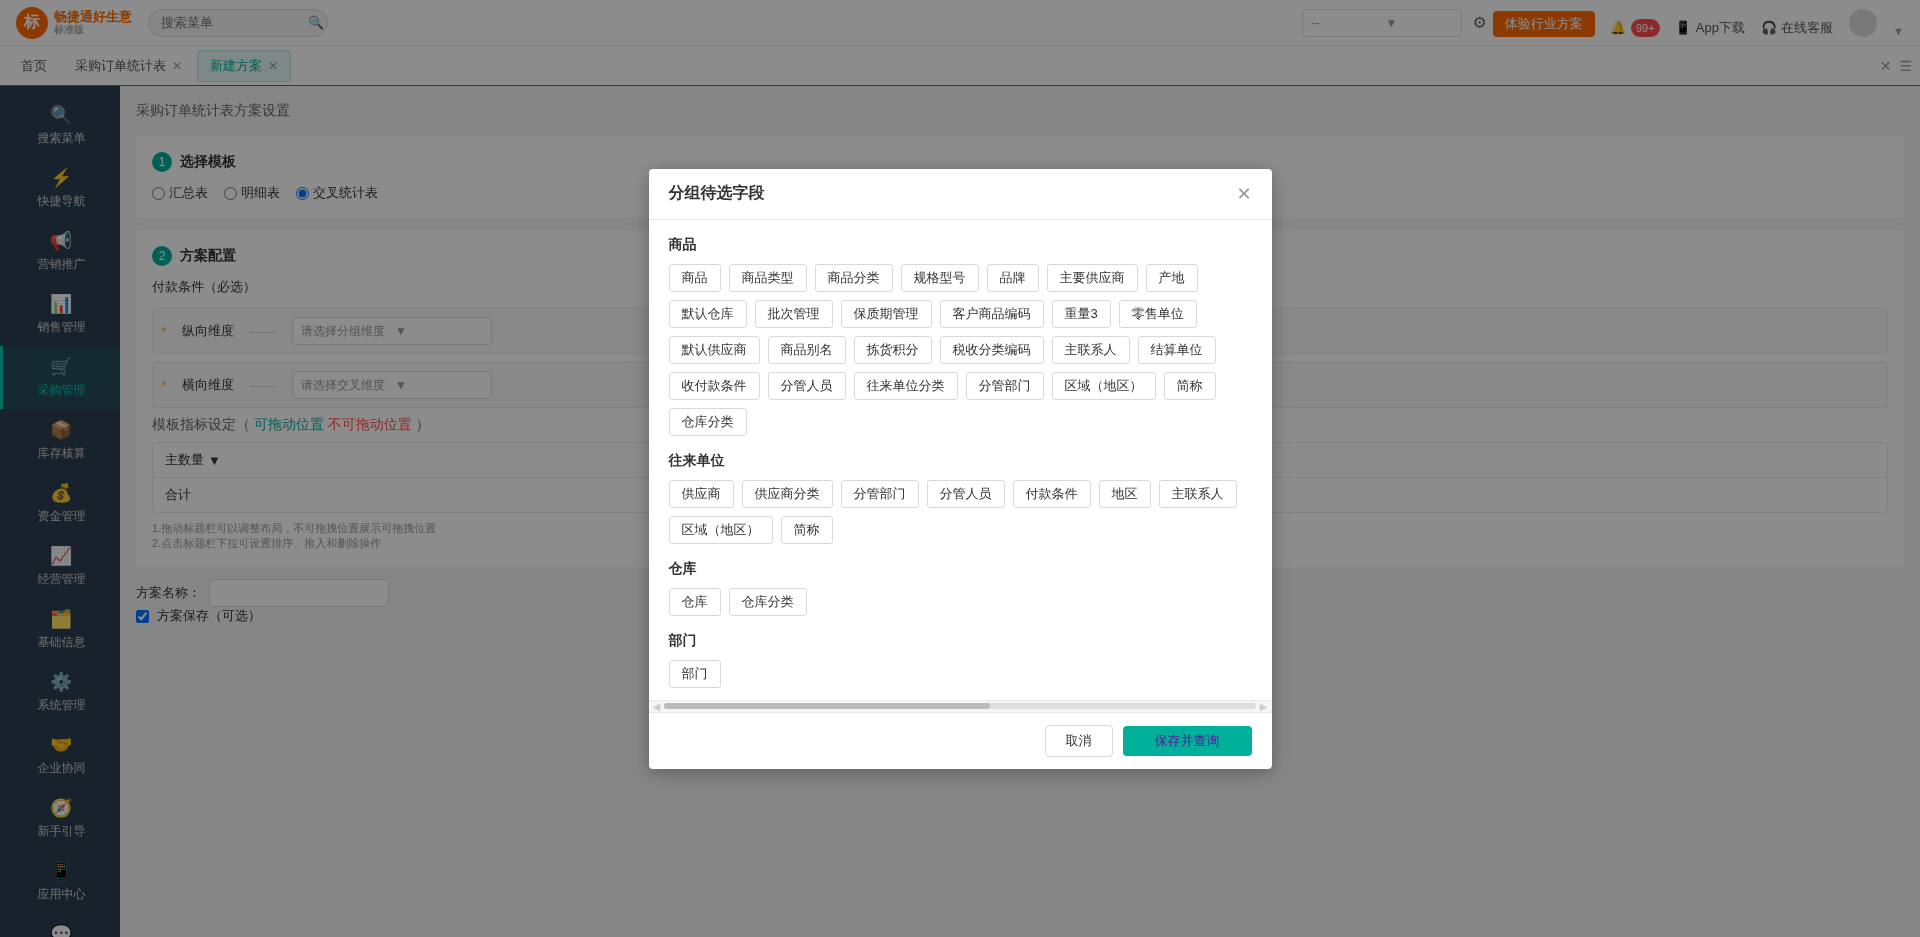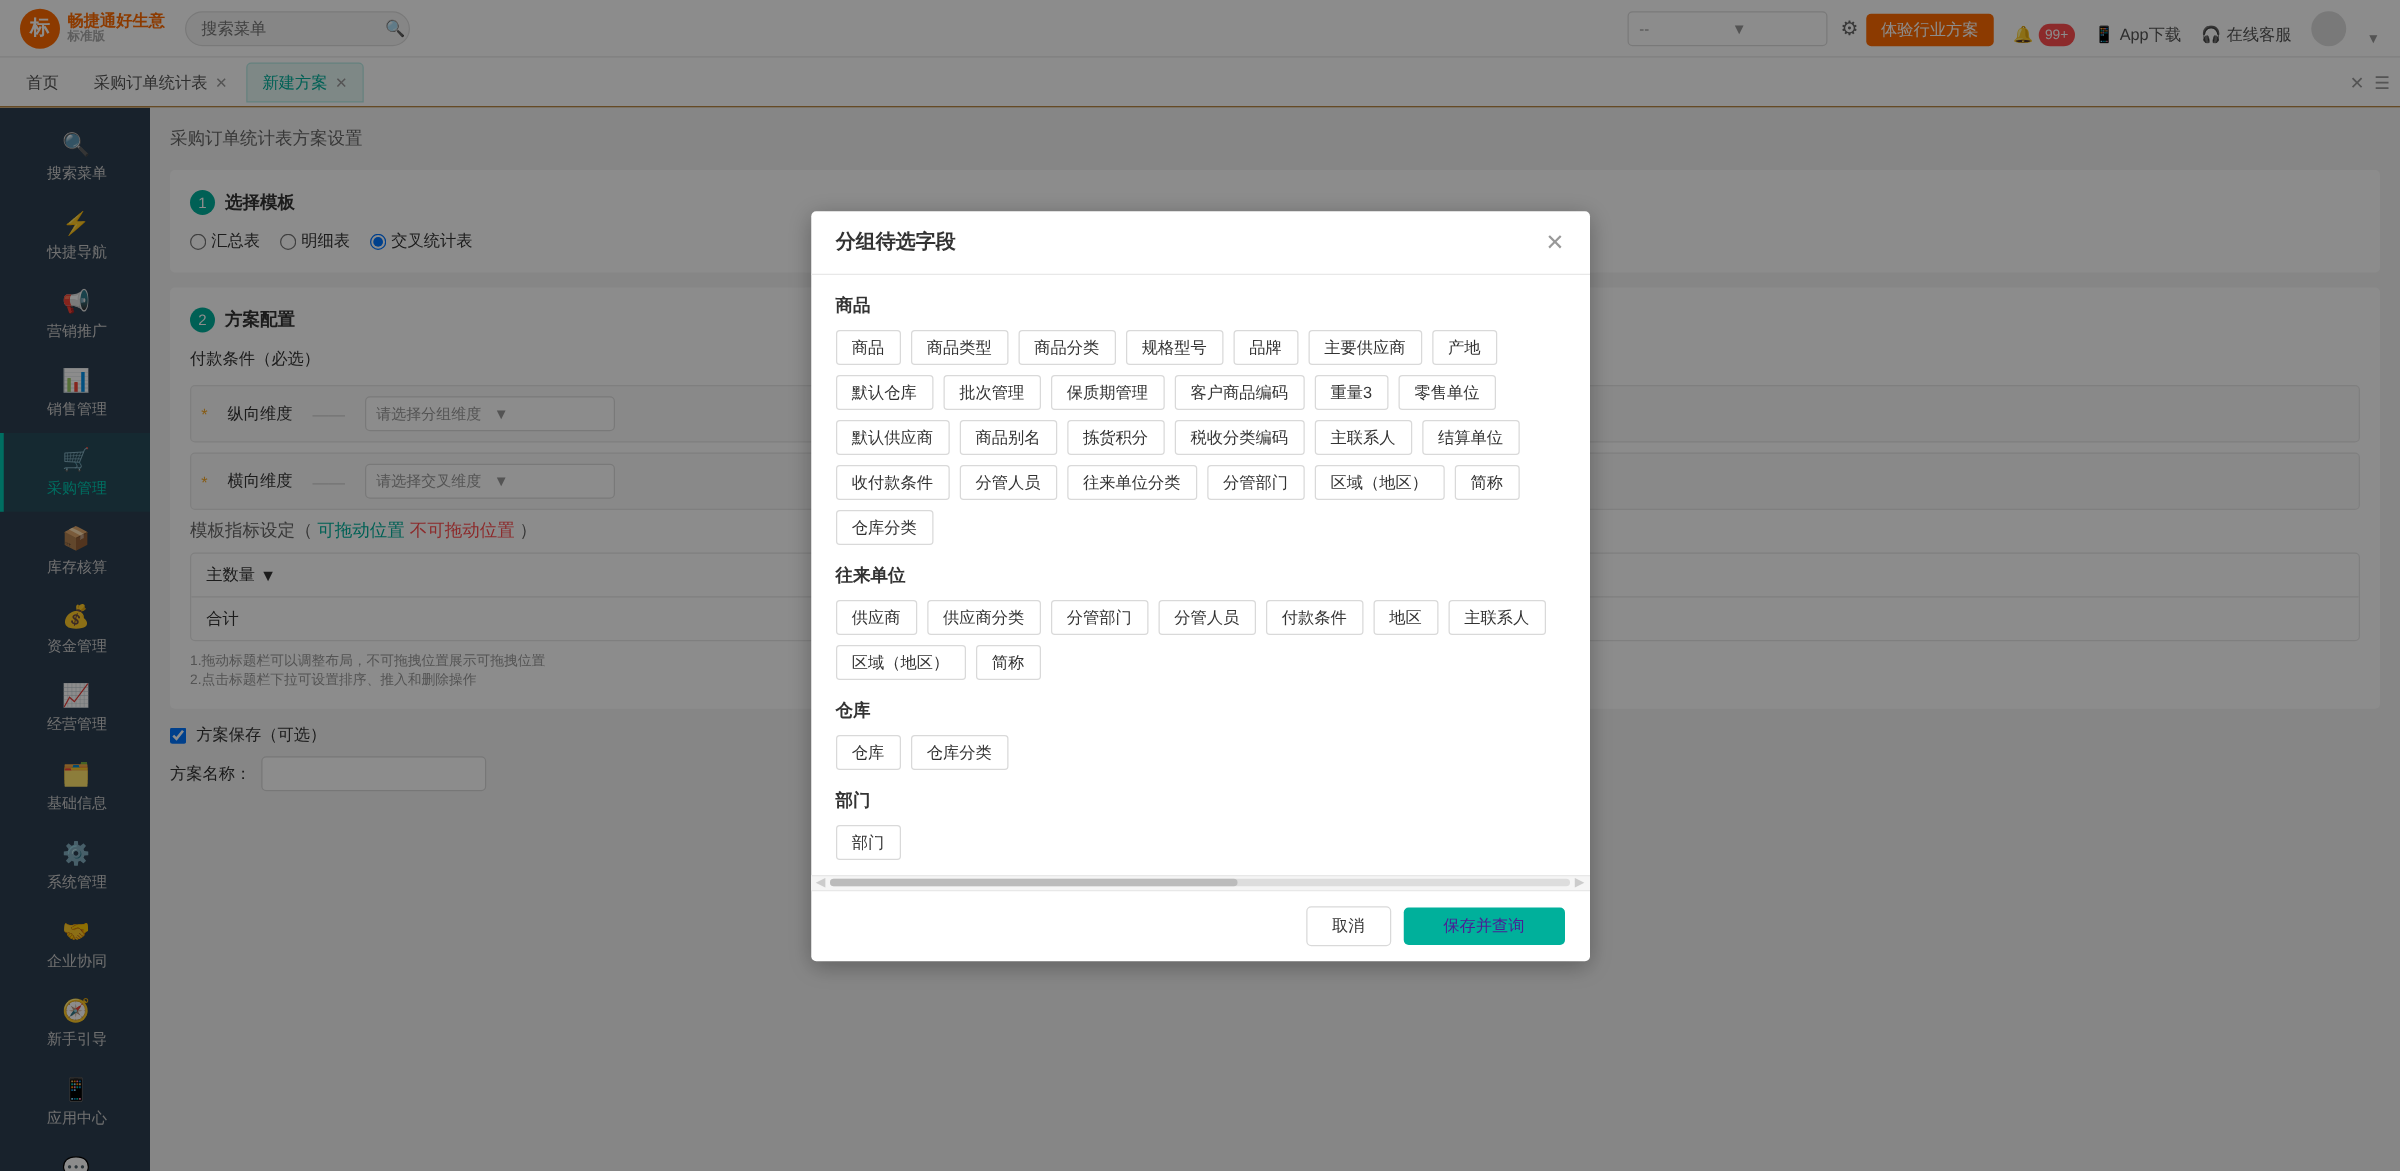--- a/index.html
+++ b/index.html
@@ -271,27 +271,27 @@
             <span>合计</span>
           </div>
         </div>
       </div>
       <div style="margin-top:8px;color:#999;font-size:11px;">
         <div>1.拖动标题栏可以调整布局，不可拖拽位置展示可拖拽位置</div>
         <div>2.点击标题栏下拉可设置排序、推入和删除操作</div>
       </div>
     </div>
 
+    <div style="display:flex;align-items:center;gap:8px;">
+      <span>方案名称：</span>
+      <input type="text" style="border: 1px solid rgb(217, 217, 217); border-radius: 4px; padding: 4px 8px; width: 180px; height: 28px;">
+    </div>
     <div style="display:flex;align-items:center;gap:8px;margin-bottom:8px;">
       <input type="checkbox" checked="" style="">
       <span>方案保存（可选）</span>
-    </div>
-    <div style="display:flex;align-items:center;gap:8px;">
-      <span>方案名称：</span>
-      <input type="text" style="border: 1px solid rgb(217, 217, 217); border-radius: 4px; padding: 4px 8px; width: 180px; height: 28px;">
     </div>
   </div>
 </div>
 
 <div class="modal-overlay">
   <div class="modal">
     <div class="modal-header">
       <span class="modal-title">分组待选字段</span>
       <button class="modal-close">✕</button>
     </div>

